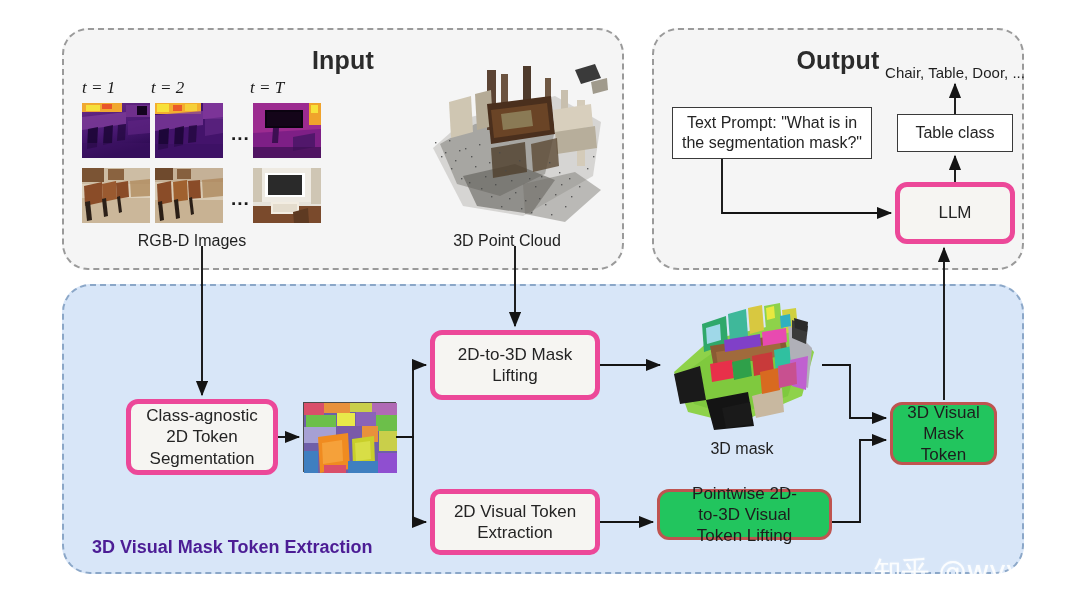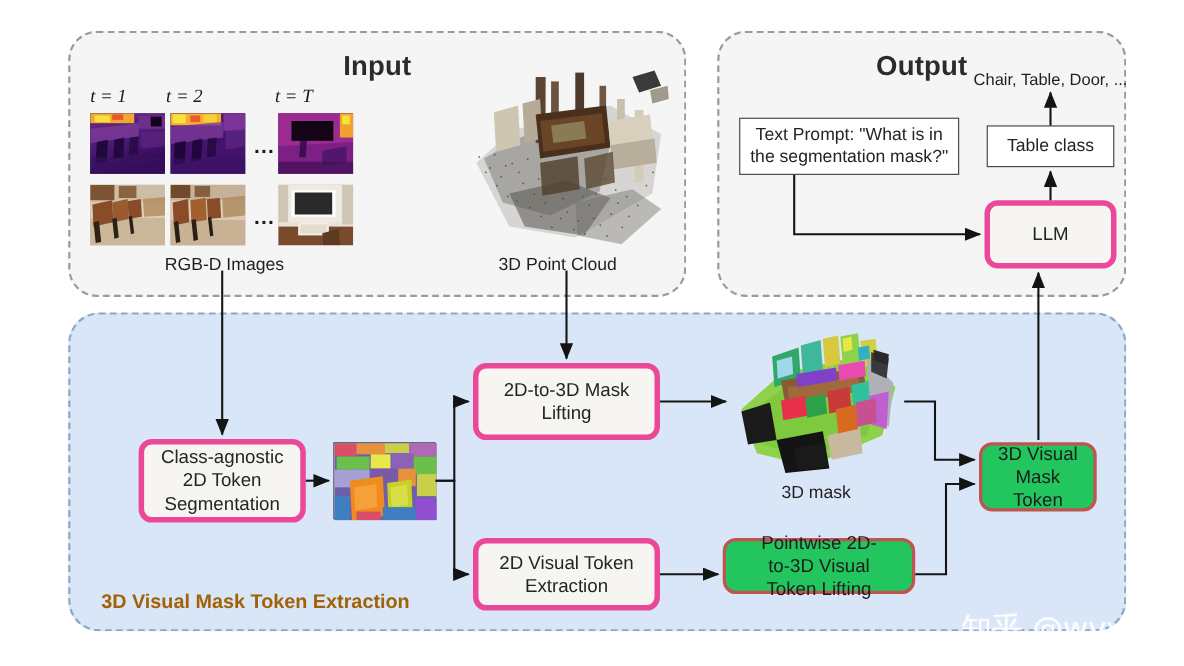--- a/index.html
+++ b/index.html
@@ -67,21 +67,21 @@
     border-radius:0;
     font-size:16px;
   }
 
   
   .caption{
     position:absolute;text-align:center;
     font-size:16px;color:#1f1f1f;white-space:nowrap;
   }
   .caption-bold{
-    position:absolute;font-size:18px;font-weight:bold;color:#a16207;
+    position:absolute;font-size:18px;font-weight:bold;color:#4c1d95;
     white-space:nowrap;
   }
   .tlabel{
     position:absolute;text-align:left;
     font-family:"Liberation Serif", serif;
     font-style:italic;font-size:17px;color:#1a1a1a;
     white-space:nowrap;
   }
   .ellipsis{
     position:absolute;font-size:19px;font-weight:bold;color:#1a1a1a;
@@ -215,21 +215,21 @@
       <rect x="0" y="0" width="9" height="34" fill="#cfc6b4"></rect>
       <rect x="58" y="0" width="10" height="36" fill="#cfc6b4"></rect>
       <rect x="0" y="38" width="68" height="17" fill="#7a4a2c"></rect>
       <rect x="18" y="34" width="28" height="12" fill="#f2ece1"></rect>
       <rect x="20" y="36" width="24" height="8" fill="#e4dccd"></rect>
       <path d="M40 44 L55 40 L56 55 L41 55 Z" fill="#5e3a22"></path>
     </svg>
   </div>
   <div class="ellipsis" style="left:231px;top:188px;">...</div>
 
-  <div class="caption" style="left:84px;top:232px;width:240px;">RGB-D Images</div>
+  <div class="caption" style="left:72px;top:232px;width:240px;">RGB-D Images</div>
 
   <div class="thumb" style="left:405px;top:56px;width:205px;height:175px;">
     <svg width="205" height="175" viewBox="0 0 205 175" style="display:block">
       <g>
         <path d="M28 92 L62 62 L150 40 L196 66 L188 120 L118 160 L58 150 Z" fill="#8d8a84" opacity=".30"></path>
         <path d="M35 88 L70 68 L120 60 L150 74 L140 118 L95 140 L52 128 Z" fill="#6f6c67" opacity=".45"></path>
         <path d="M58 120 L110 108 L150 124 L126 158 L72 150 Z" fill="#585550" opacity=".55"></path>
         <path d="M118 128 L170 116 L196 134 L160 166 L120 158 Z" fill="#74706a" opacity=".45"></path>
         <rect x="82" y="14" width="9" height="60" fill="#5b4434"></rect>
         <rect x="96" y="18" width="7" height="48" fill="#6b5340"></rect>
@@ -348,21 +348,21 @@
       <rect x="44" y="58" width="30" height="12" fill="#3f7fc0"></rect>
       <rect x="74" y="50" width="19" height="20" fill="#8f4fd0"></rect>
       <rect x="20" y="62" width="22" height="8" fill="#d94f6a"></rect>
     </svg>
   </div>
 
   <div class="node node-round" style="left:430px;top:330px;width:170px;height:70px;padding:0 6px;">
     <span>2D-to-3D Mask Lifting</span>
   </div>
 
-  <div class="node node-round" style="left:430px;top:489px;width:170px;height:66px;padding:0 6px;">
+  <div class="node node-round" style="left:430px;top:489px;width:170px;height:66px;padding:0 6px;border-radius:10px;">
     <span>2D Visual Token Extraction</span>
   </div>
 
   <div class="node node-red" style="left:657px;top:489px;width:175px;height:51px;padding:0 23px;">
     <span>Pointwise 2D-to-3D Visual Token Lifting</span>
   </div>
 
   <div class="node node-red" style="left:890px;top:402px;width:107px;height:63px;padding:0 6px;">
     <span>3D Visual Mask Token</span>
   </div>

